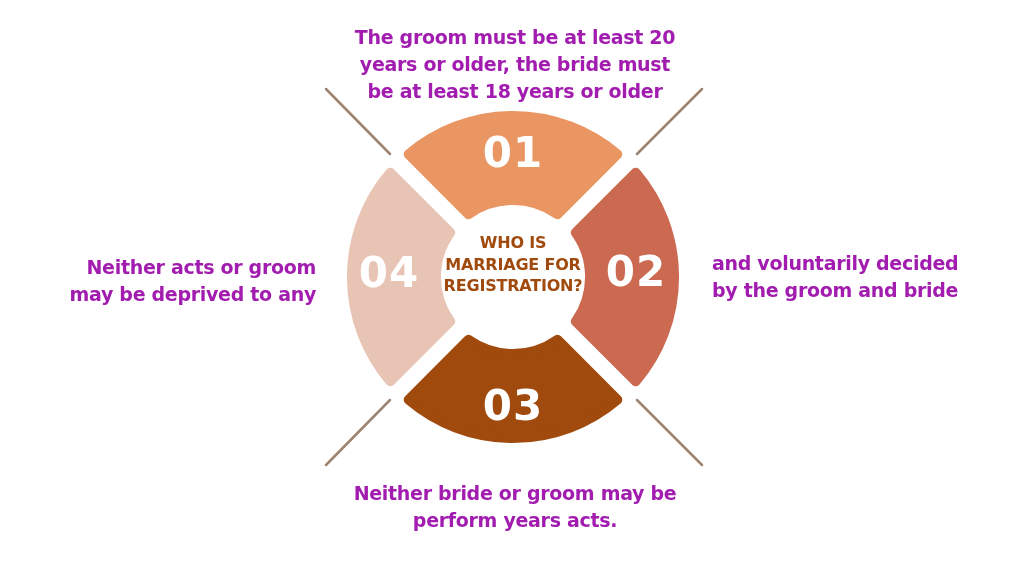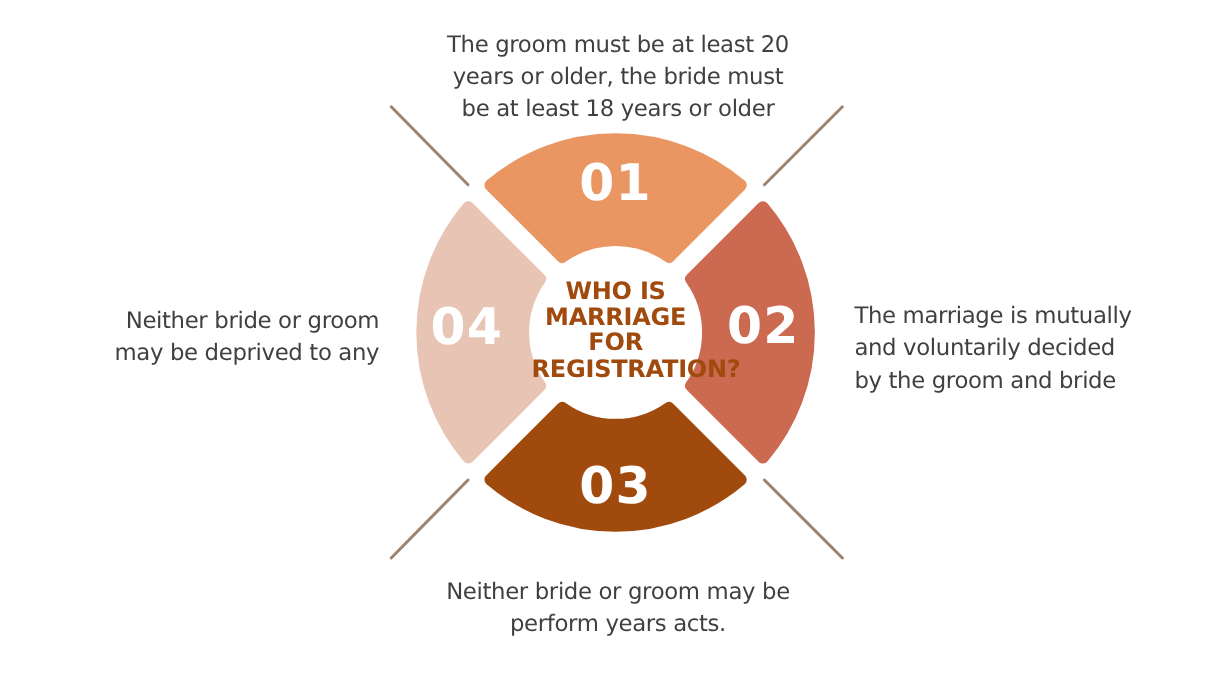--- a/index.html
+++ b/index.html
@@ -2,24 +2,24 @@
 <html><head>
 <meta charset="utf-8">
 <style>
   html, body { margin:0; padding:0; background:#ffffff; }
   body { width:1024px; height:577px; position:relative; overflow:hidden;
          font-family:"DejaVu Sans","Liberation Sans",sans-serif; }
   #diagram { position:absolute; left:0; top:0; }
   .seg-num { font-family:"DejaVu Sans","Liberation Sans",sans-serif; font-weight:bold;
              font-size:42px; fill:#ffffff; text-anchor:middle; dominant-baseline:central; letter-spacing:1px; }
   .center-text { position:absolute; left:443px; top:232px; width:140px; text-align:center;
-                 font-family:"DejaVu Sans","Liberation Sans",sans-serif; font-weight:bold; font-size:20px;
+                 font-family:"DejaVu Sans","Liberation Sans",sans-serif; font-weight:bold; font-size:16px;
                  line-height:21.5px; color:#A04A0E; letter-spacing:-0.2px; }
-  .block { position:absolute; font-family:"DejaVu Sans","Liberation Sans",sans-serif; font-weight:normal;
-           font-size:19px; line-height:27px; color:#404040; letter-spacing:-0.3px; }
+  .block { position:absolute; font-family:"DejaVu Sans","Liberation Sans",sans-serif; font-weight:bold;
+           font-size:19px; line-height:27px; color:#a21caf; letter-spacing:-0.3px; }
   .block span { display:block; white-space:nowrap; }
   #text-01 { left:330px; top:24px; width:370px; text-align:center; }
   #text-02 { left:712px; top:250px; width:300px; text-align:left; }
   #text-04 { left:20px; top:254px; width:296px; text-align:right; }
   #text-03 { left:320px; top:480px; width:390px; text-align:center; }
 </style>
 </head>
 <body>
 
 <svg id="diagram" width="1024" height="577" viewBox="0 0 1024 577">
@@ -50,26 +50,25 @@
   <div>REGISTRATION?</div>
 </div>
 
 <div class="block" id="text-01">
   <span>The groom must be at least 20</span>
   <span>years or older, the bride must</span>
   <span>be at least 18 years or older</span>
 </div>
 
 <div class="block" id="text-02">
-  <span>The marriage is mutually</span>
   <span>and voluntarily decided</span>
   <span>by the groom and bride</span>
 </div>
 
 <div class="block" id="text-03">
   <span>Neither bride or groom may be</span>
   <span>perform years acts.</span>
 </div>
 
 <div class="block" id="text-04">
-  <span>Neither bride or groom</span>
+  <span>Neither acts or groom</span>
   <span>may be deprived to any</span>
 </div>
 
 </body></html>

